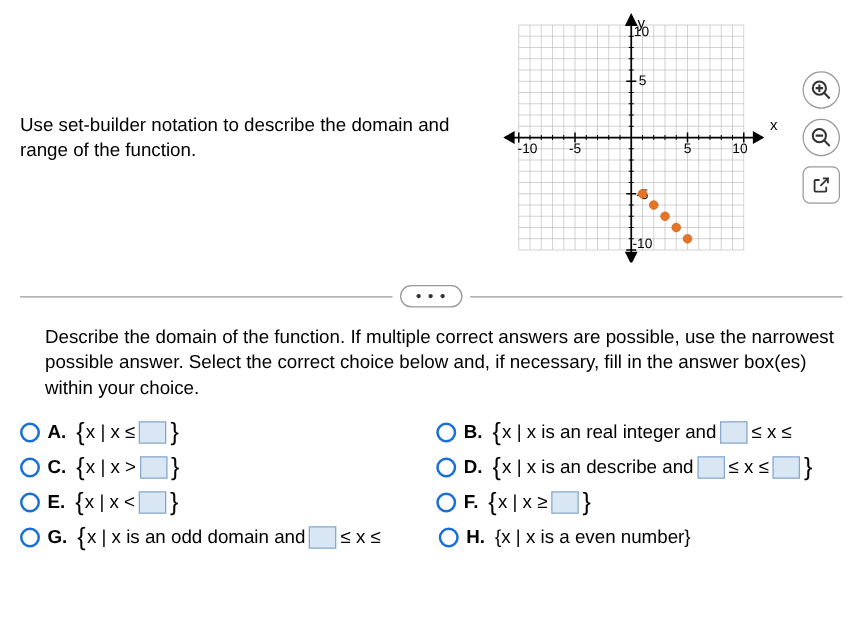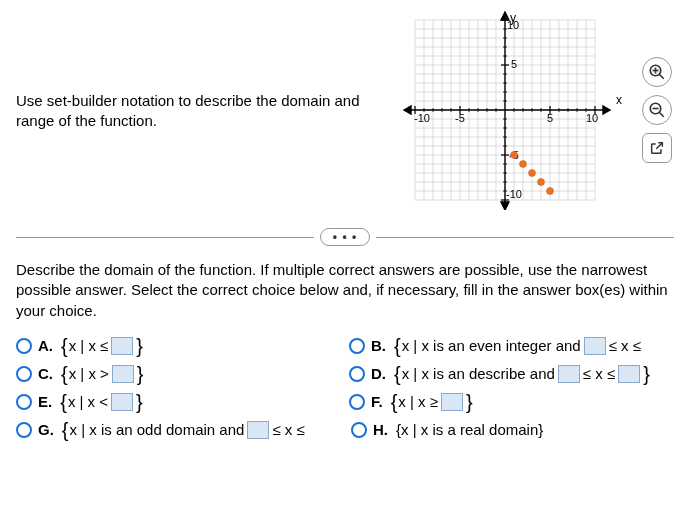--- a/index.html
+++ b/index.html
@@ -71,20 +71,21 @@
     cursor: pointer;
     background: #fff;
     font-weight: bold;
     letter-spacing: 1px;
     font-size: 12px;
     line-height: 12px;
   }
   .instructions {
     line-height: 1.35;
     margin-bottom: 16px;
+    margin-left: 20px;
   }
   .choices {
     display: grid;
     grid-template-columns: 1fr 1fr;
     row-gap: 10px;
     column-gap: 8px;
   }
   .choice {
     display: flex;
     align-items: center;
@@ -310,21 +311,21 @@
         <span class="blank"></span>
         <span class="brace">}</span>
       </span>
   </div>
 
   <div class="choice">
     <div class="radio"></div>
     <span class="opt-label">B.</span>
     <span class="set-expr">
         <span class="brace">{</span>
-        <span>x | x is an even integer and</span>
+        <span>x | x is an real integer and</span>
         <span class="blank"></span>
         <span>≤ x ≤</span>
       </span>
   </div>
 
   <div class="choice">
     <div class="radio"></div>
     <span class="opt-label">C.</span>
     <span class="set-expr">
         <span class="brace">{</span>
@@ -376,16 +377,16 @@
       <span class="set-expr">
           <span class="brace">{</span>
           <span>x | x is an odd domain and</span>
           <span class="blank"></span>
           <span>≤ x ≤</span>
         </span>
     </div>
     <div class="subchoice">
       <div class="radio"></div>
       <span class="opt-label">H.</span>
-      <span>{x | x is a real domain}</span>
+      <span>{x | x is a even number}</span>
     </div>
   </div>
 </div>
 
 </body></html>

